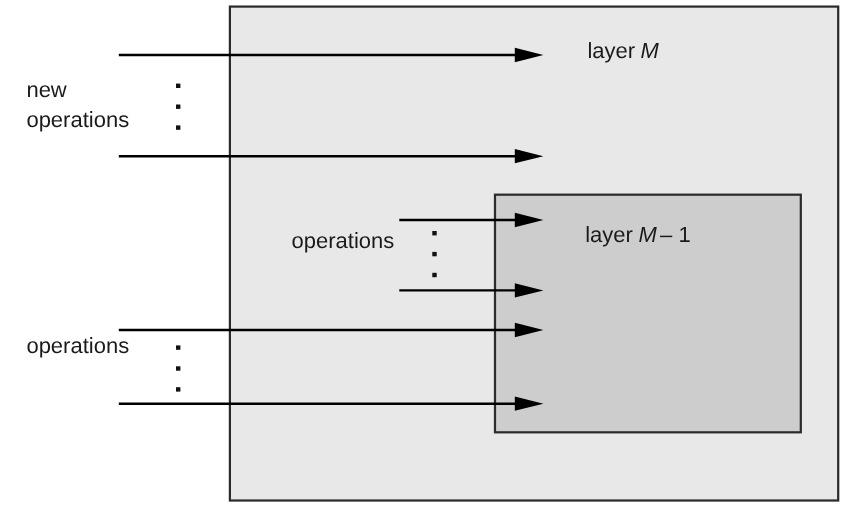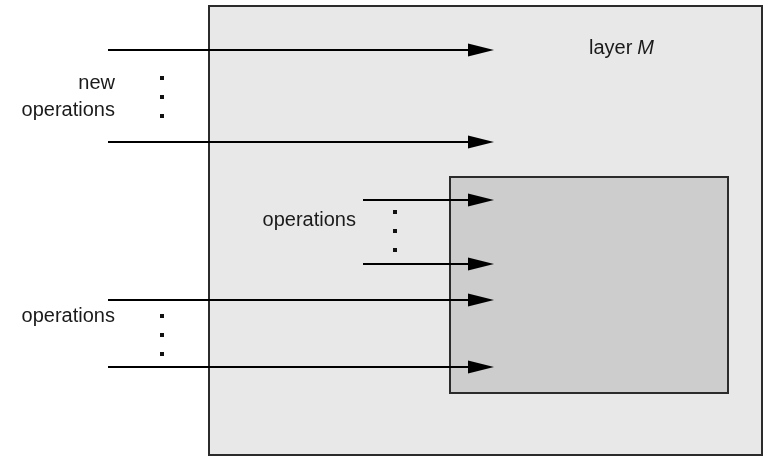--- a/index.html
+++ b/index.html
@@ -31,25 +31,25 @@
   .arrow-layer {
     position: absolute;
     left: 0; top: 0;
     width: 768px; height: 461px;
     pointer-events: none;
   }
   .label {
     position: absolute;
     font-size: 20px;
     line-height: 27px;
-    text-align: right;
+    text-align: left;
     white-space: nowrap;
   }
   .label .it { font-style: italic; }
-  .two-line { width: 115px; }
+  .two-line { width: 115px; margin-left: 24px; }
   .layer-title { width: 120px; }
   .layer-title .var { margin-left: 5px; }
   .layer-title .suffix { margin-left: 3px; }
   .dots {
     position: absolute;
     display: flex;
     flex-direction: column;
     gap: 15px;
   }
   .dots .dot {
@@ -89,20 +89,23 @@
     </g>
     <g>
       <line x1="108" y1="367" x2="470" y2="367" stroke-width="2.2" stroke="#000000"></line>
       <polygon points="494,367 468,360.5 468,373.5" fill="#000000"></polygon>
     </g>
   </svg>
 
   <div class="label layer-title" style="left:534px; top:34px;">
     <span>layer</span><span class="it var">M</span>
   </div>
+  <div class="label layer-title" style="left:532px; top:201px;">
+    <span>layer</span><span class="it var">M</span><span class="suffix">– 1</span>
+  </div>
 
   <div class="label two-line" style="left:0px; top:69px;">
     <div>new</div>
     <div>operations</div>
   </div>
   <div class="label two-line" style="left:241px; top:206px;">
     <div>operations</div>
   </div>
   <div class="label two-line" style="left:0px; top:302px;">
     <div>operations</div>

